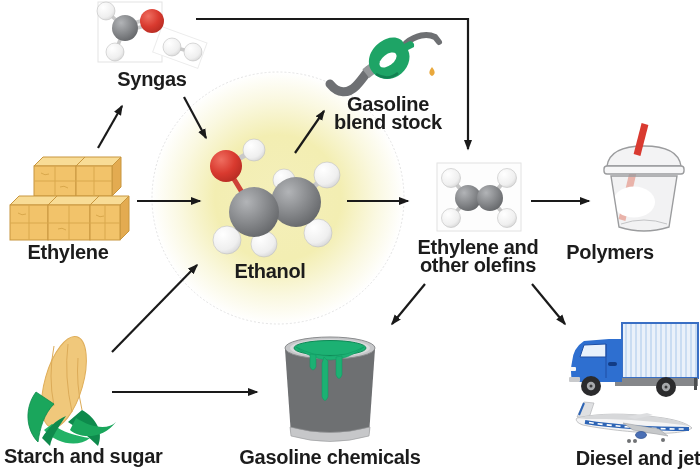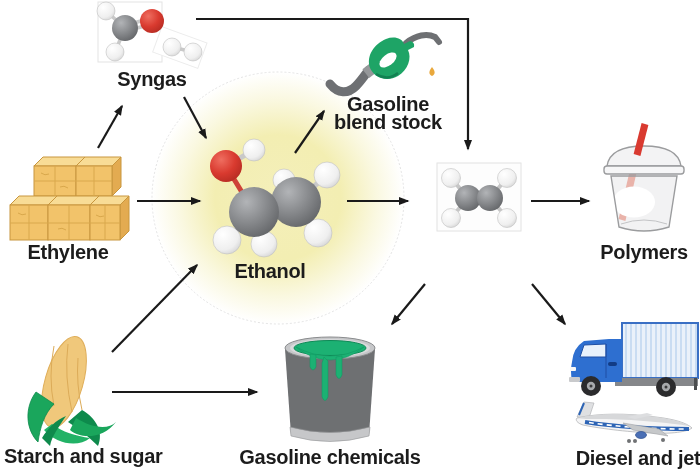--- a/index.html
+++ b/index.html
@@ -229,18 +229,22 @@
   </g>
 </svg>
 
 <div class="lbl" style="left:104px;top:70px;width:96px">Syngas</div>
 <div class="lbl" style="left:10px;top:243px;width:116px">Ethylene</div>
 <div class="lbl" style="left:326px;top:95px;width:124px">
   <div>Gasoline</div>
   <div>blend stock</div>
 </div>
 <div class="lbl" style="left:215px;top:262px;width:110px">Ethanol</div>
-<div class="lbl" style="left:596px;top:243px;width:96px">Polymers</div>
+<div class="lbl" style="left:415px;top:238px;width:126px">
+  <div>Ethylene and</div>
+  <div>other olefins</div>
+</div>
+<div class="lbl" style="left:562px;top:243px;width:96px">Polymers</div>
 <div class="lbl" style="left:4px;top:447px;width:146px">Starch and sugar</div>
 <div class="lbl" style="left:236px;top:448px;width:188px">Gasoline chemicals</div>
 <div class="lbl" style="left:574px;top:449px;width:128px">Diesel and jet</div>
 
 </div>
 
 </body></html>

